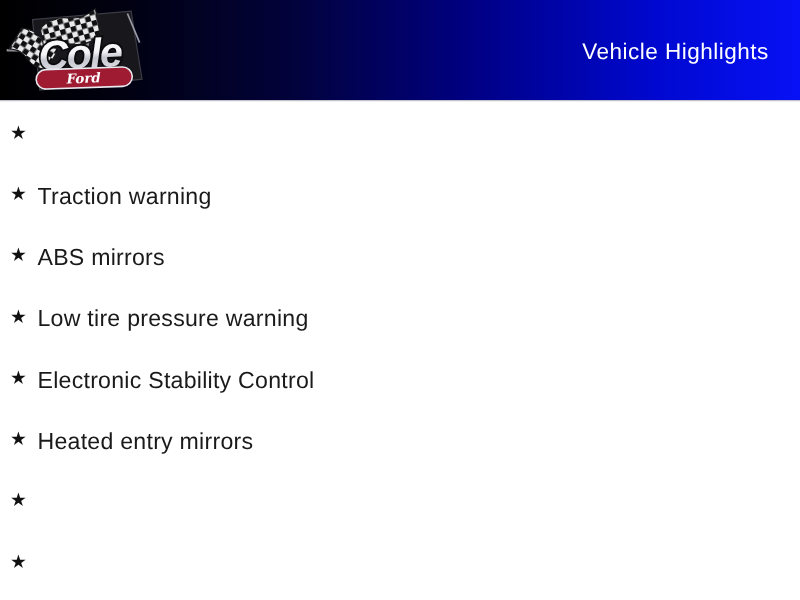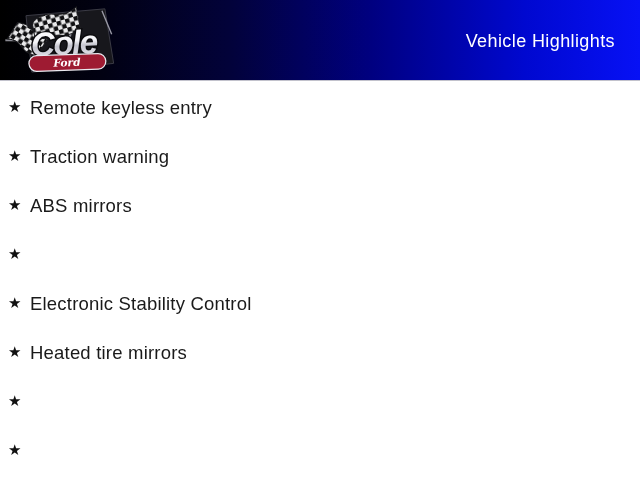--- a/index.html
+++ b/index.html
@@ -123,40 +123,40 @@
       </g>
     </svg>
   </div>
 
   <div class="header-title">Vehicle Highlights</div>
 </div>
 
 <ul class="highlights">
   <li>
     <span class="star">★</span>
-    <span class="feature">Remote keyless entry</span>
   </li>
   <li>
     <span class="star">★</span>
     <span class="feature">Traction warning</span>
   </li>
   <li>
     <span class="star">★</span>
     <span class="feature">ABS mirrors</span>
   </li>
   <li>
     <span class="star">★</span>
+    <span class="feature">Low tire pressure warning</span>
   </li>
   <li>
     <span class="star">★</span>
     <span class="feature">Electronic Stability Control</span>
   </li>
   <li>
     <span class="star">★</span>
-    <span class="feature">Heated tire mirrors</span>
+    <span class="feature">Heated entry mirrors</span>
   </li>
   <li>
     <span class="star">★</span>
   </li>
   <li>
     <span class="star">★</span>
   </li>
 </ul>
 
 </body></html>

